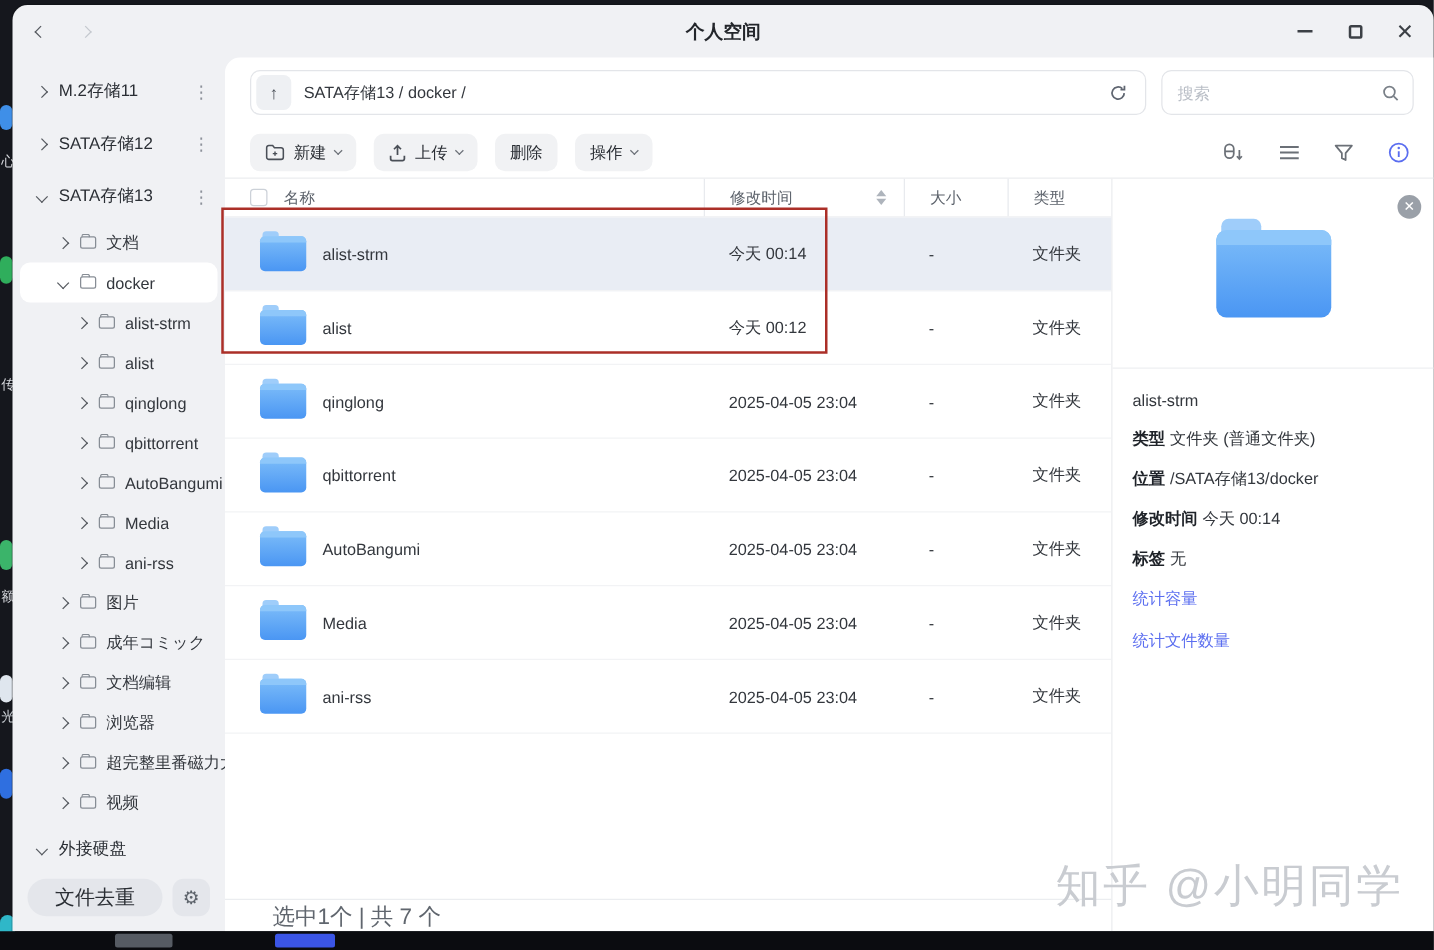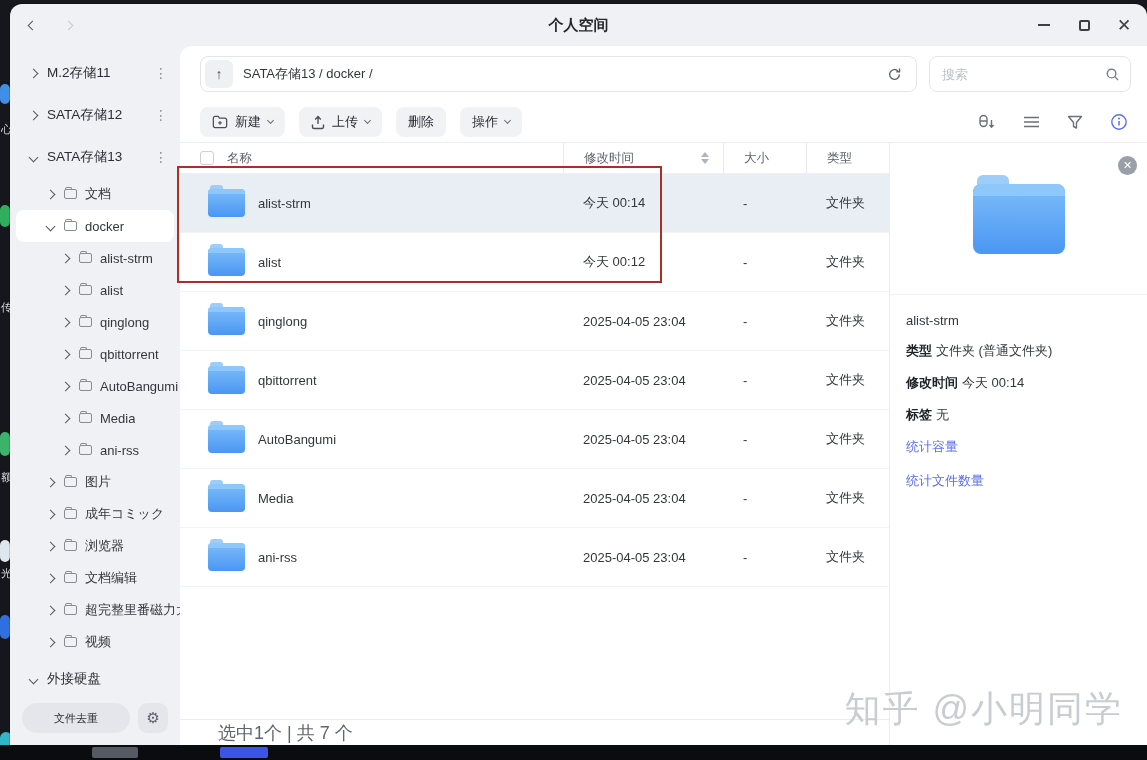--- a/index.html
+++ b/index.html
@@ -45,21 +45,21 @@
   .s-item.lvl1 { height:32px; padding-left:37px; font-size:13px; color:#33373d; }
   .s-item.lvl2 { height:32px; padding-left:52px; font-size:13px; color:#33373d; }
   .s-item .chev { margin-right:10px; flex:0 0 auto; }
   .s-item.sel { background:#ffffff; border-radius:8px; margin:0 6px; }
   .s-item.sel.lvl1 { padding-left:31px; }
   .sf { width:13px; height:10px; border:1.3px solid #878d95; border-radius:2px; position:relative; margin-right:8px; flex:0 0 auto; }
   .sf::before { content:''; position:absolute; top:-3.5px; left:0px; width:5px; height:2px; border:1.3px solid #878d95; border-bottom:none; border-radius:2px 2px 0 0; }
   .s-label { white-space:nowrap; overflow:hidden; }
   .kebab { position:absolute; right:12px; color:#8d929a; font-size:14px; letter-spacing:0; cursor:pointer; }
   .side-footer { flex:0 0 44px; display:flex; align-items:center; gap:8px; padding:0 12px 10px 12px; }
-  .dedupe-btn { flex:1; height:30px; background:#e4e6eb; border:none; border-radius:15px; font-size:11px; color:#2a2e34; font-family:inherit; cursor:pointer; }
+  .dedupe-btn { flex:1; height:30px; background:#e4e6eb; border:none; border-radius:15px; font-size:16px; color:#2a2e34; font-family:inherit; cursor:pointer; }
   .gear-btn { width:30px; height:30px; background:#e4e6eb; border:none; border-radius:9px; font-size:15px; color:#5d636b; cursor:pointer; display:flex; align-items:center; justify-content:center; }
 
   
   .main { flex:1; background:#ffffff; border-top-left-radius:12px; display:flex; flex-direction:column; min-width:0; position:relative; }
   .addr-row { flex:0 0 56px; display:flex; align-items:center; padding:0 16px 0 20px; gap:12px; }
   .addr-bar { flex:1; height:36px; border:1px solid #e3e5e9; border-radius:8px; display:flex; align-items:center; padding:0 10px 0 4px; gap:10px; }
   .up-btn { width:28px; height:28px; background:#eef0f3; border-radius:6px; display:flex; align-items:center; justify-content:center; color:#4a4f57; font-size:14px; cursor:pointer; }
   .addr-path { flex:1; font-size:13px; color:#33373d; }
   .refresh-btn { width:24px; height:24px; display:flex; align-items:center; justify-content:center; cursor:pointer; }
   .search-box { width:202px; height:36px; border:1px solid #e3e5e9; border-radius:8px; display:flex; align-items:center; padding:0 10px 0 12px; }
@@ -236,27 +236,27 @@
 
         <div class="s-item lvl1">
           <span class="chev right"></span>
           <span class="sf"></span>
           <span class="s-label">成年コミック</span>
         </div>
 
         <div class="s-item lvl1">
           <span class="chev right"></span>
           <span class="sf"></span>
+          <span class="s-label">文档编辑</span>
+        </div>
+
+        <div class="s-item lvl1">
+          <span class="chev right"></span>
+          <span class="sf"></span>
           <span class="s-label">浏览器</span>
-        </div>
-
-        <div class="s-item lvl1">
-          <span class="chev right"></span>
-          <span class="sf"></span>
-          <span class="s-label">文档编辑</span>
         </div>
 
         <div class="s-item lvl1">
           <span class="chev right"></span>
           <span class="sf"></span>
           <span class="s-label">超完整里番磁力大</span>
         </div>
 
         <div class="s-item lvl1">
           <span class="chev right"></span>
@@ -466,20 +466,23 @@
             </div>
           <div class="d-preview">
             <span class="fold big"></span>
           </div>
           <div class="d-body">
             <div class="d-name">alist-strm</div>
             <div class="d-field">
               <b>类型</b><span>文件夹 (普通文件夹)</span>
             </div>
             <div class="d-field">
+              <b>位置</b><span>/SATA存储13/docker</span>
+            </div>
+            <div class="d-field">
               <b>修改时间</b><span>今天 00:14</span>
             </div>
             <div class="d-field">
               <b>标签</b><span>无</span>
             </div>
             <div class="d-link">统计容量</div>
             <div class="d-link">统计文件数量</div>
           </div>
         </aside>
 

